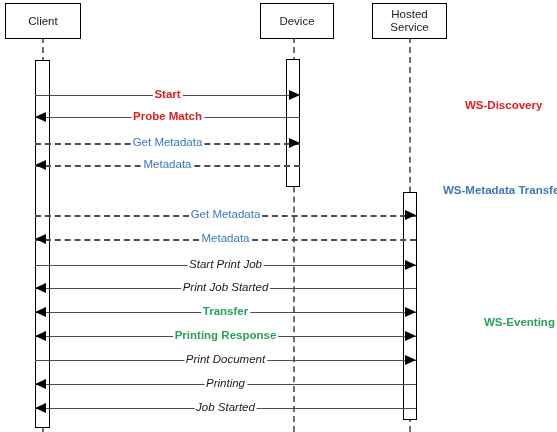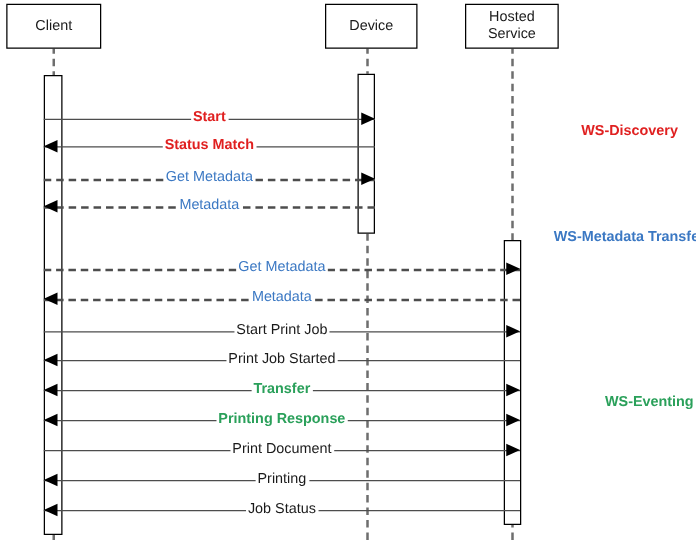--- a/index.html
+++ b/index.html
@@ -30,21 +30,21 @@
   .ah.right{border-top:5px solid transparent;border-bottom:5px solid transparent;border-left:11px solid #000;}
   .ah.left{border-top:5px solid transparent;border-bottom:5px solid transparent;border-right:11px solid #000;}
 
   
   .cap{position:absolute;top:-8px;left:50%;transform:translateX(-50%);
        background:#fff;padding:0 2px;white-space:nowrap;
        font-size:11.5px;line-height:14px;font-family:"Liberation Sans",sans-serif;}
   .cap.red{color:#e02020;font-weight:bold;}
   .cap.blue{color:#3b78c3;font-weight:normal;}
   .cap.green{color:#2aa05a;font-weight:bold;}
-  .cap.black{color:#1a1a1a;font-weight:normal;}
+  .cap.black{color:#1a1a1a;font-style:italic;font-weight:normal;}
 
   
   .grouplabel{position:absolute;font-size:11.5px;font-weight:bold;white-space:nowrap;
               font-family:"Liberation Sans",sans-serif;}
   .grouplabel.red{color:#e02020;}
   .grouplabel.blue{color:#3b78c3;}
   .grouplabel.green{color:#2aa05a;}
 </style>
 </head>
 <body>
@@ -84,21 +84,21 @@
 
   <div id="messages">
       <div class="msg" style="left: 35px; top: 95px; width: 265px;">
         <div class="line solid"></div>
         <div class="ah right" style="right: 0px;"></div>
         <div class="cap red">Start</div>
       </div>
       <div class="msg" style="left: 35px; top: 117px; width: 265px;">
         <div class="line solid"></div>
         <div class="ah left" style="left: 0px;"></div>
-        <div class="cap red">Status Match</div>
+        <div class="cap red">Probe Match</div>
       </div>
       <div class="msg" style="left: 35px; top: 143px; width: 265px;">
         <div class="line dashed"></div>
         <div class="ah right" style="right: 0px;"></div>
         <div class="cap blue">Get Metadata</div>
       </div>
       <div class="msg" style="left: 35px; top: 165px; width: 265px;">
         <div class="line dashed"></div>
         <div class="ah left" style="left: 0px;"></div>
         <div class="cap blue">Metadata</div>
@@ -141,21 +141,21 @@
         <div class="cap black">Print Document</div>
       </div>
       <div class="msg" style="left: 35px; top: 384px; width: 381px;">
         <div class="line solid"></div>
         <div class="ah left" style="left: 0px;"></div>
         <div class="cap black">Printing</div>
       </div>
       <div class="msg" style="left: 35px; top: 408px; width: 381px;">
         <div class="line solid"></div>
         <div class="ah left" style="left: 0px;"></div>
-        <div class="cap black">Job Status</div>
+        <div class="cap black">Job Started</div>
       </div>
     </div>
 
   <div id="grouplabels">
       <div class="grouplabel red" style="left: 465px; top: 99px; text-align: right;">WS-Discovery</div>
       <div class="grouplabel blue" style="left: 443px; top: 184px;">WS-Metadata Transfer</div>
       <div class="grouplabel green" style="left: 484px; top: 316px;">WS-Eventing</div>
     </div>
 
 </div>

